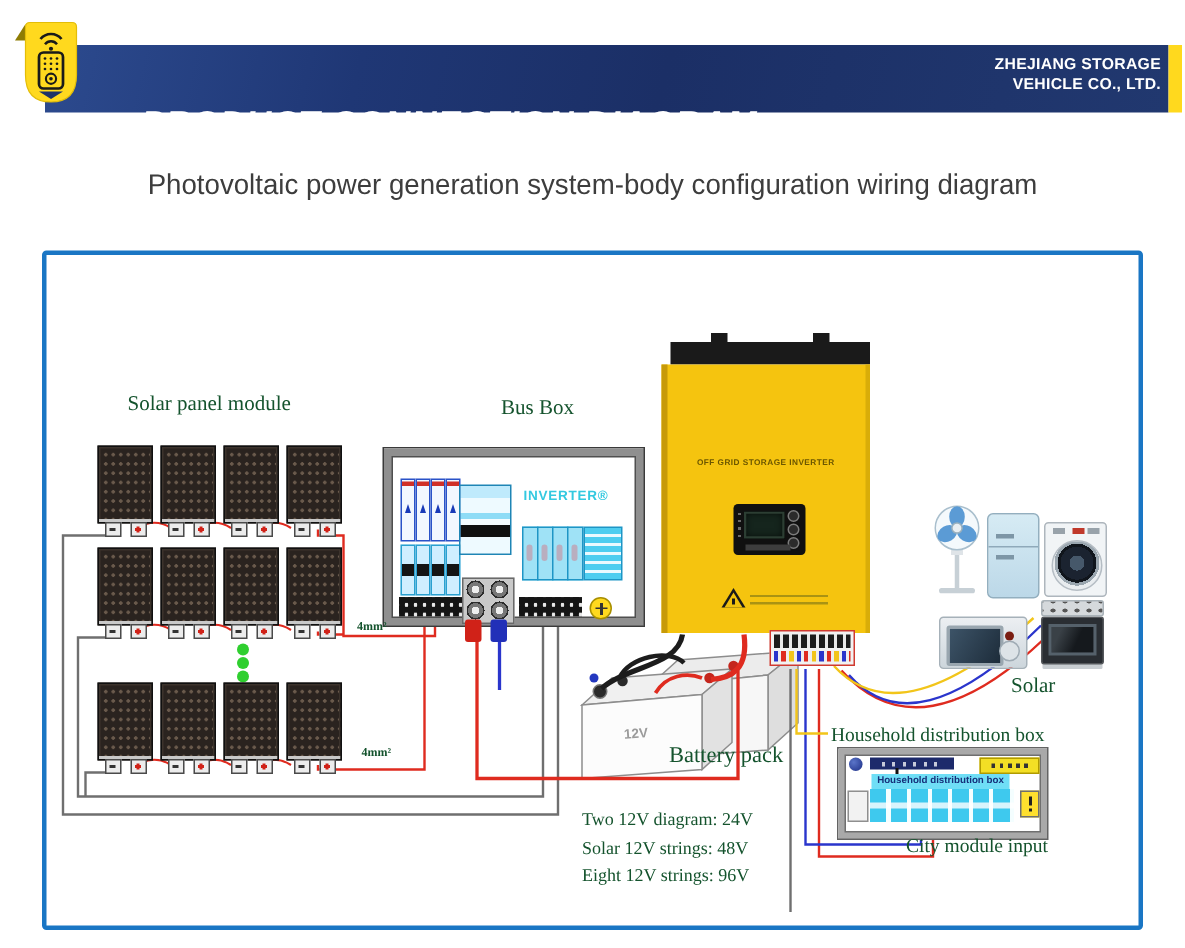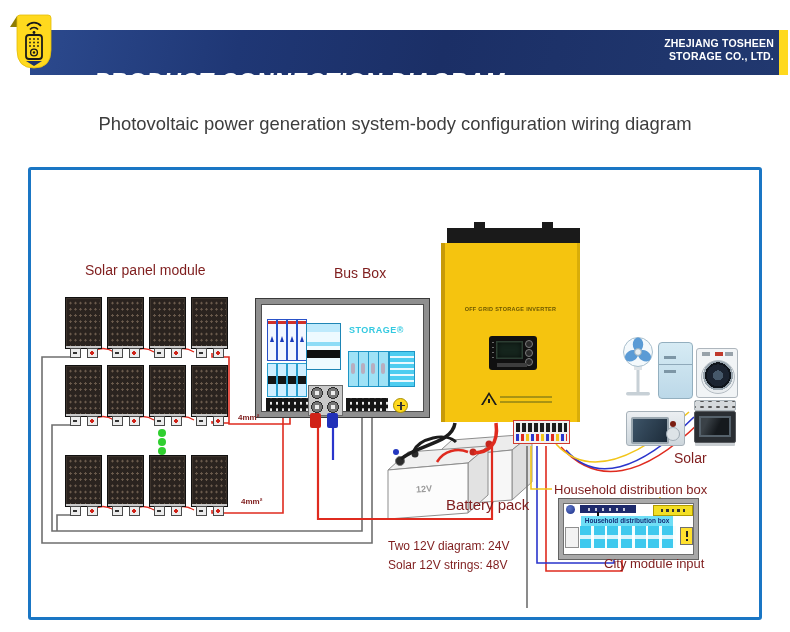--- a/index.html
+++ b/index.html
@@ -14,21 +14,21 @@
   .company{position:absolute;right:16px;top:37px;text-align:right;color:#fff;
            font-size:10.5px;font-weight:bold;line-height:13px;letter-spacing:.2px;}
   .logo{position:absolute;left:10px;top:12px;z-index:4;}
   
   .page-title{position:absolute;left:0;top:113px;width:790px;text-align:center;
               font-size:19px;color:#3d3d3d;transform:scaleX(.97);}
   
   .frame{position:absolute;left:28px;top:167px;width:728px;height:447px;
          border:3px solid #1a76c4;border-radius:3px;background:#fff;z-index:0;}
   .wires{position:absolute;left:0;top:0;z-index:1;pointer-events:none;}
-  .lbl{position:absolute;color:#7f1d1d;white-space:nowrap;z-index:3;font-size:14px;}
+  .lbl{position:absolute;color:#14532d;white-space:nowrap;z-index:3;font-size:14px;font-family:Liberation Serif, serif;}
   .lbl.small{font-size:8px;font-weight:bold;}
   .comp{position:absolute;z-index:2;}
   
   .prow{position:absolute;left:65px;display:flex;gap:5px;z-index:2;}
   .panel{position:relative;width:35px;height:50px;background-color:#2a231f;border:1px solid #101010;
          box-shadow:inset 0 -2px 0 #c9c9c9, inset 0 0 0 1px #3c332c;
          background-image:radial-gradient(circle,#6a5a4c 1px,transparent 1.3px);
          background-size:5px 6.2px;background-position:2px 2px;}
   .stub{position:absolute;top:50px;width:9px;height:8px;background:#ececec;border:1px solid #4a4a4a;}
   .stub.n{left:4px}.stub.p{left:21px}
@@ -145,22 +145,22 @@
 </head>
 <body>
 
 <div class="stage">
 
   <div class="banner">
     <div class="banner-title">PRODUCT CONNECTION DIAGRAM</div>
   </div>
   <div class="banner-stripe"></div>
   <div class="company">
-    <div>ZHEJIANG TOSHEEN</div>
-    <div>STORAGE CO., LTD.</div>
+    <div>ZHEJIANG STORAGE</div>
+    <div>VEHICLE CO., LTD.</div>
   </div>
   <svg class="logo" width="46" height="62" viewBox="0 0 46 62">
     <polygon points="0,15 7,4 7,15" fill="#8e7c04"></polygon>
     <path d="M10,3 H38 Q41,3 41,6 V38 Q41,56 24,56 Q7,56 7,38 V6 Q7,3 10,3 Z" fill="#ffd91e" stroke="#e3bd08" stroke-width="0.8"></path>
     <path d="M17,14 A9,9 0 0 1 31,14" stroke="#1a1a1a" stroke-width="1.8" fill="none"></path>
     <path d="M20,17.5 A5,5 0 0 1 28,17.5" stroke="#1a1a1a" stroke-width="1.6" fill="none"></path>
     <circle cx="24" cy="20.5" r="1.4" fill="#1a1a1a"></circle>
     <rect x="16" y="23" width="16" height="24" rx="3" fill="none" stroke="#1a1a1a" stroke-width="1.8"></rect>
     <g fill="#1a1a1a">
       <circle cx="20" cy="27" r=".9"></circle>
@@ -315,21 +315,21 @@
     <i class="diode" style="left:21px"></i>
     <i class="diode" style="left:31px"></i>
     <i class="diode" style="left:41px"></i>
     <i class="fusel" style="left:11px"></i>
     <i class="fusel" style="left:21px"></i>
     <i class="fusel" style="left:31px"></i>
     <i class="fusel" style="left:41px"></i>
     <i class="term" style="left:10px;width:46px;"></i>
     <i class="breaker-main"></i>
     <i class="mc4block"></i>
-    <span class="brand">STORAGE®</span>
+    <span class="brand">INVERTER®</span>
     <i class="fuser" style="left:92px"></i>
     <i class="fuser" style="left:102px"></i>
     <i class="fuser" style="left:112px"></i>
     <i class="fuser" style="left:122px"></i>
     <i class="breaker-right"></i>
     <i class="term" style="left:90px;width:42px;"></i>
     <i class="ground"></i>
   </div>
   <i class="mc4stub r"></i>
   <i class="mc4stub b"></i>
@@ -347,20 +347,21 @@
   </div>
   <div class="warn"></div>
   <div class="comp fineprint"></div>
   <div class="comp inv-term"></div>
 
   <div class="batt-v">12V</div>
   <div class="lbl" style="left:446px;top:496px;font-size:15px;text-align:center;">Battery pack</div>
   <div class="lbl" style="left:388px;top:537px;font-size:12px;line-height:18.5px;">
     <div>Two 12V diagram: 24V</div>
     <div>Solar 12V strings: 48V</div>
+    <div>Eight 12V strings: 96V</div>
   </div>
 
   <svg class="comp" style="left:620px;top:336px;" width="36" height="64" viewBox="0 0 36 64">
     <rect x="16.5" y="30" width="3" height="27" fill="#c7d0d6"></rect>
     <rect x="6" y="56" width="24" height="3.5" rx="1.7" fill="#c7d0d6"></rect>
     <rect x="14" y="27" width="8" height="7" fill="#dfe4e8"></rect>
     <circle cx="18" cy="16" r="14.5" fill="#f4f9fc" stroke="#a9bfcd"></circle>
     <g fill="#5b9bd5">
       <ellipse cx="18" cy="8.5" rx="5.2" ry="7" transform="rotate(0 18 16)"></ellipse>
       <ellipse cx="18" cy="8.5" rx="5.2" ry="7" transform="rotate(120 18 16)"></ellipse>

